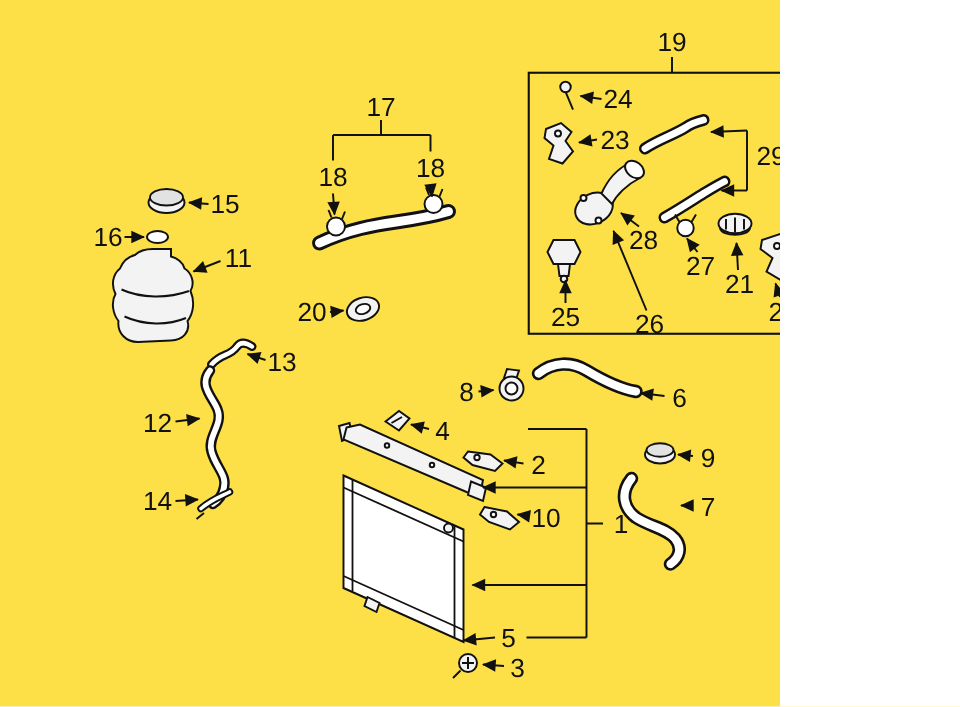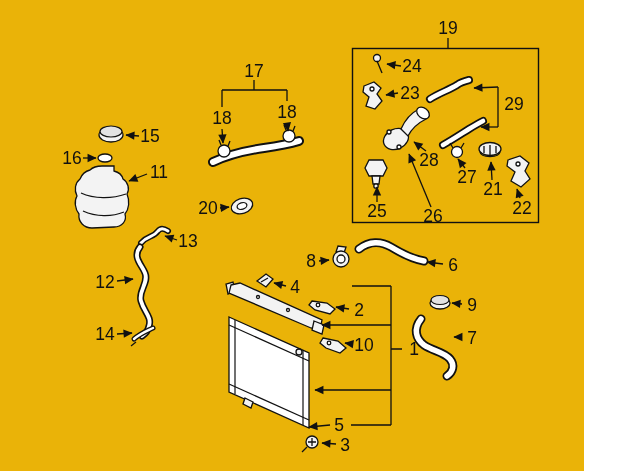--- a/index.html
+++ b/index.html
@@ -1,17 +1,17 @@
 <!DOCTYPE html>
 <html><head>
 <meta charset="utf-8">
 <style>
   html,body{margin:0;padding:0;background:#ffffff;}
   .stage{
-    position:relative;width:584px;height:471px;background:#eab308;
+    position:relative;width:520px;height:471px;background:#fde047;
     font-family:"Liberation Sans","DejaVu Sans",sans-serif;overflow:hidden;
   }
   svg{position:absolute;left:0;top:0;}
   text{
     font-family:"Liberation Sans","DejaVu Sans",sans-serif;
     font-size:17.5px;fill:#111;text-anchor:middle;
   }
   .ld{stroke:#111;stroke-width:1.3;fill:none;}
   .thin{stroke:#111;stroke-width:1.2;fill:none;}
   .pt{stroke:#111;stroke-width:1.3;fill:#f3f3f3;}

